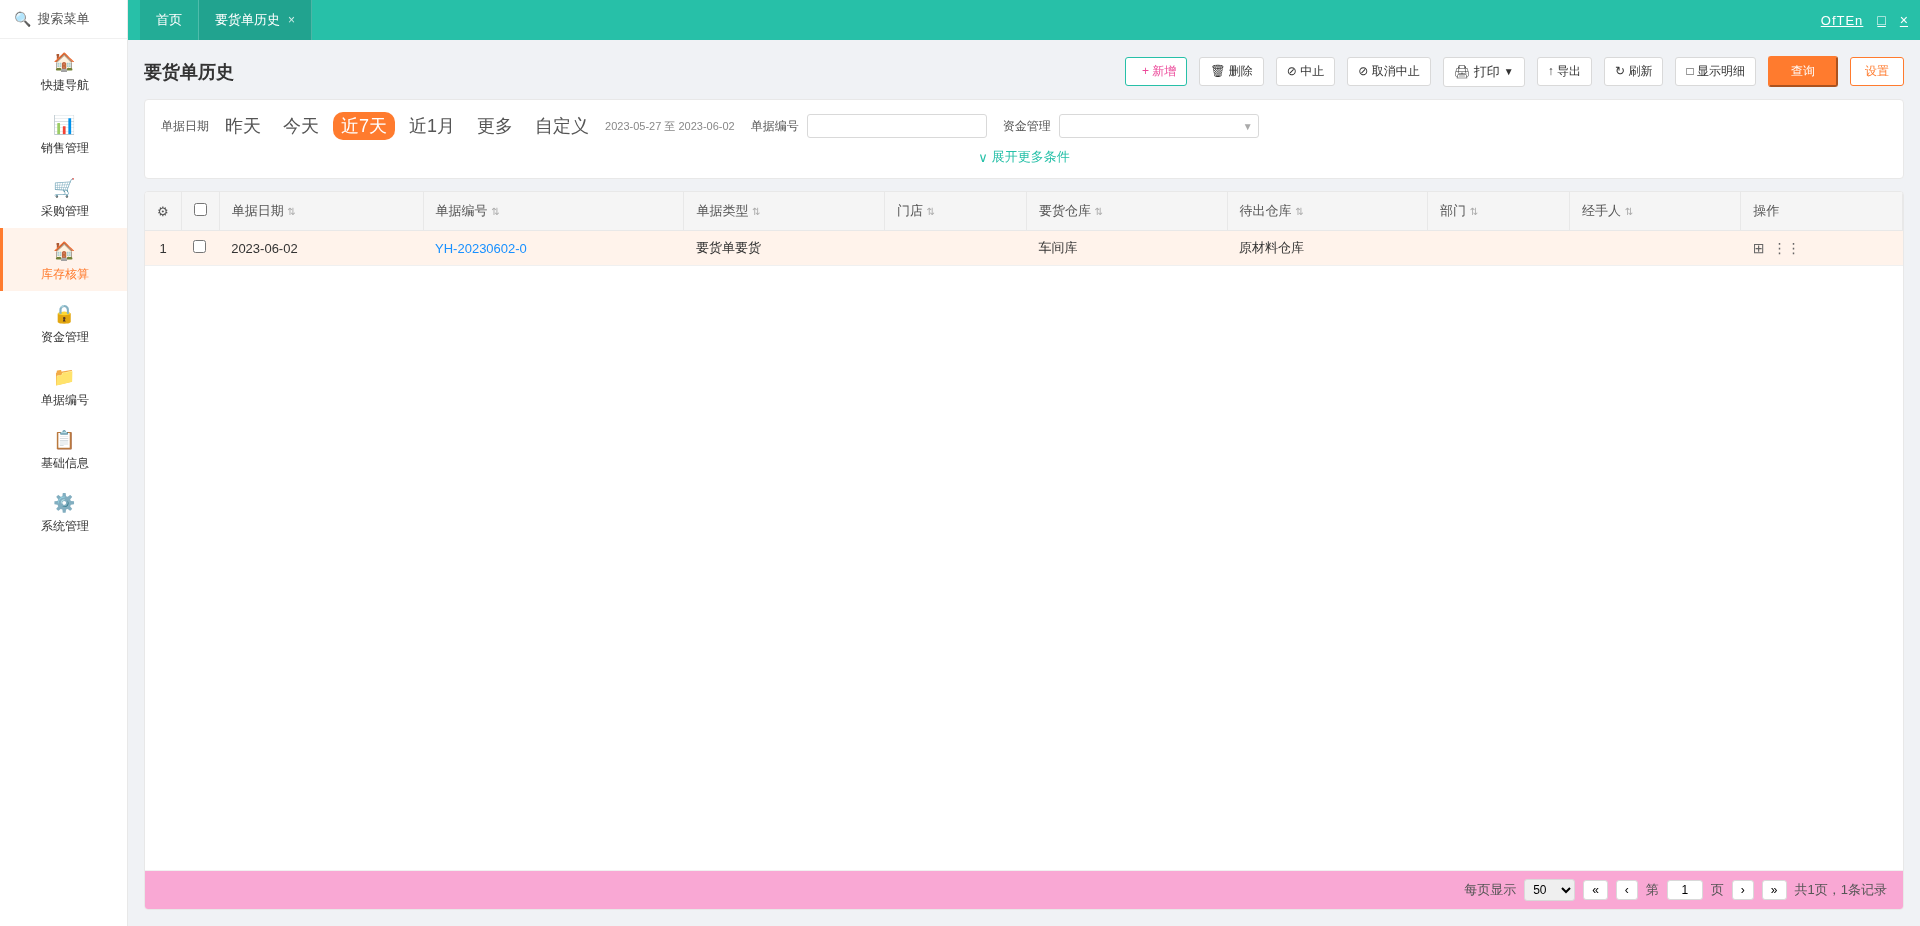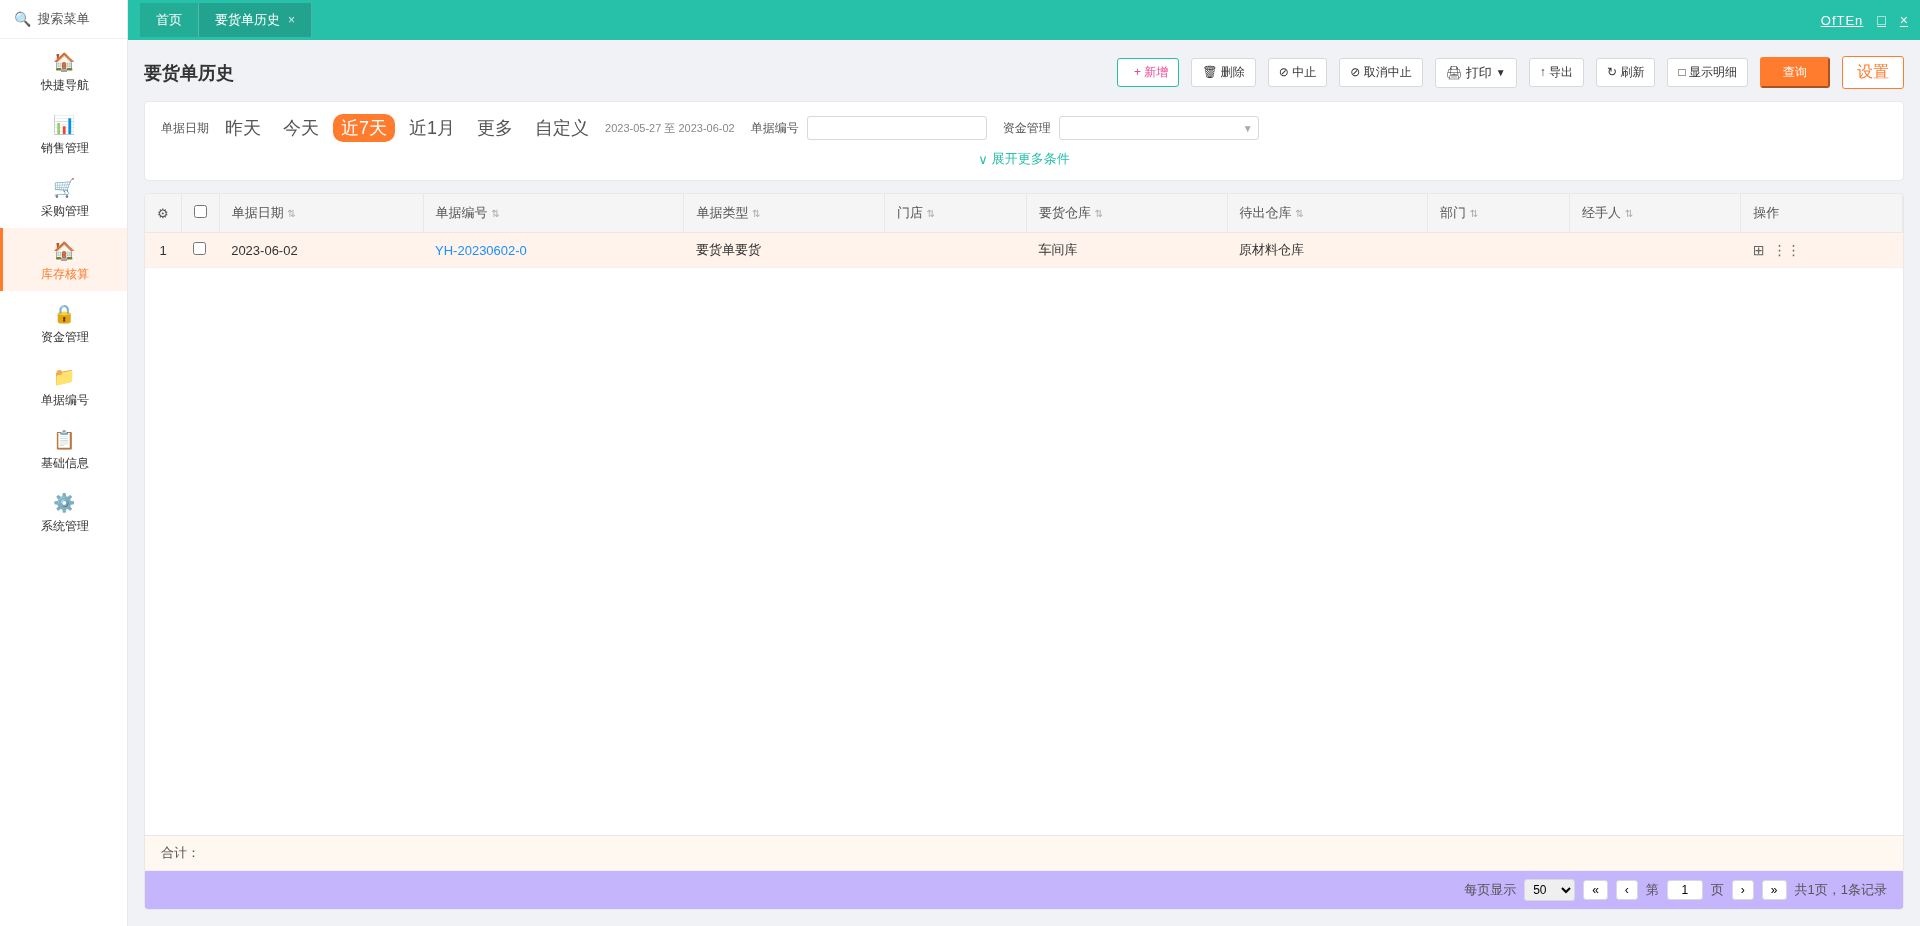--- a/index.html
+++ b/index.html
@@ -53,21 +53,21 @@
       height: 40px;
       display: flex;
       align-items: center;
       padding: 0 12px;
       flex-shrink: 0;
     }
     .tab {
       display: inline-flex;
       align-items: center;
       padding: 0 16px;
-      height: 34px;
+      height: 40px;
       color: #fff;
       cursor: pointer;
       font-size: 13px;
       border-right: 1px solid rgba(255,255,255,0.2);
     }
     .tab.home { background: rgba(0,0,0,0.1); }
     .tab.active { background: rgba(0,0,0,0.15); }
     .tab .close-btn { margin-left: 8px; font-size: 12px; opacity: 0.8; cursor: pointer; }
     .topbar-right {
       margin-left: auto;
@@ -111,21 +111,21 @@
       cursor: pointer;
       font-size: 12px;
     }
     .btn-orange-outline {
       background: #fff;
       border: 1px solid #ff7b2e;
       color: #ff7b2e;
       padding: 5px 14px;
       border-radius: 3px;
       cursor: pointer;
-      font-size: 16px;
+      font-size: 12px;
     }
 
     
     .filter-section {
       background: #fff;
       border: 1px solid #e8e8e8;
       border-radius: 4px;
       padding: 12px 16px;
       margin-bottom: 12px;
     }
@@ -240,21 +240,21 @@
       font-size: 12px;
       flex-shrink: 0;
     }
 
     
     .pagination {
       display: flex;
       align-items: center;
       justify-content: flex-end;
       padding: 8px 16px;
-      background: #c4b5fd;
+      background: #f9a8d4;
       border-top: 1px solid #f0f0f0;
       gap: 8px;
       font-size: 12px;
       color: #555;
       flex-shrink: 0;
     }
     .page-size-select {
       border: 1px solid #d9d9d9;
       border-radius: 3px;
       padding: 2px 4px;
@@ -467,23 +467,20 @@
                 <div class="action-icons">
                   <span class="action-icon" title="查看">⊞</span>
                   <span class="action-icon" title="更多">⋮⋮</span>
                 </div>
               </td>
             </tr>
           </tbody>
         </table>
       </div>
 
-      <div class="totals-row">
-        <span>合计：</span>
-      </div>
 
       <div class="pagination">
         <span>每页显示</span>
         <select class="page-size-select">
           <option value="10">10</option>
           <option value="20">20</option>
           <option value="50" selected="">50</option>
           <option value="100">100</option>
         </select>
         <button class="page-nav-btn">«</button>

